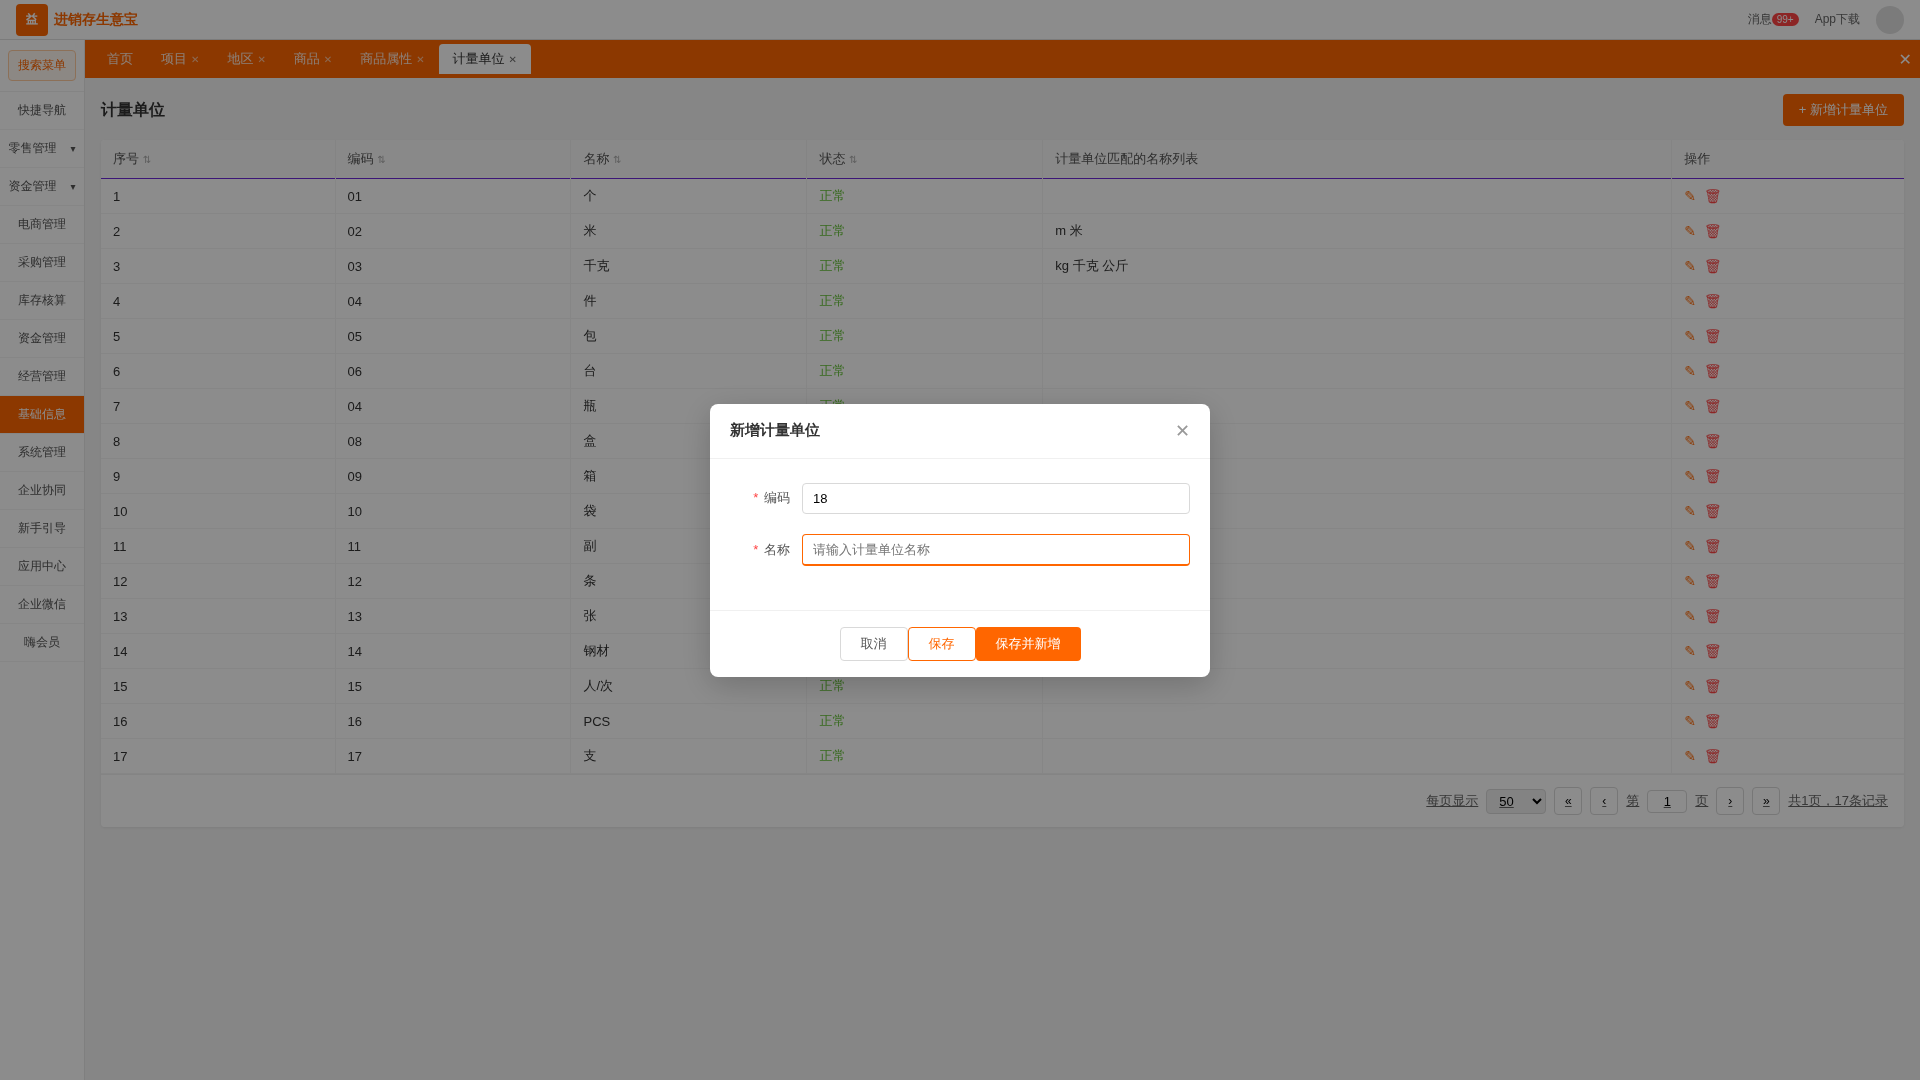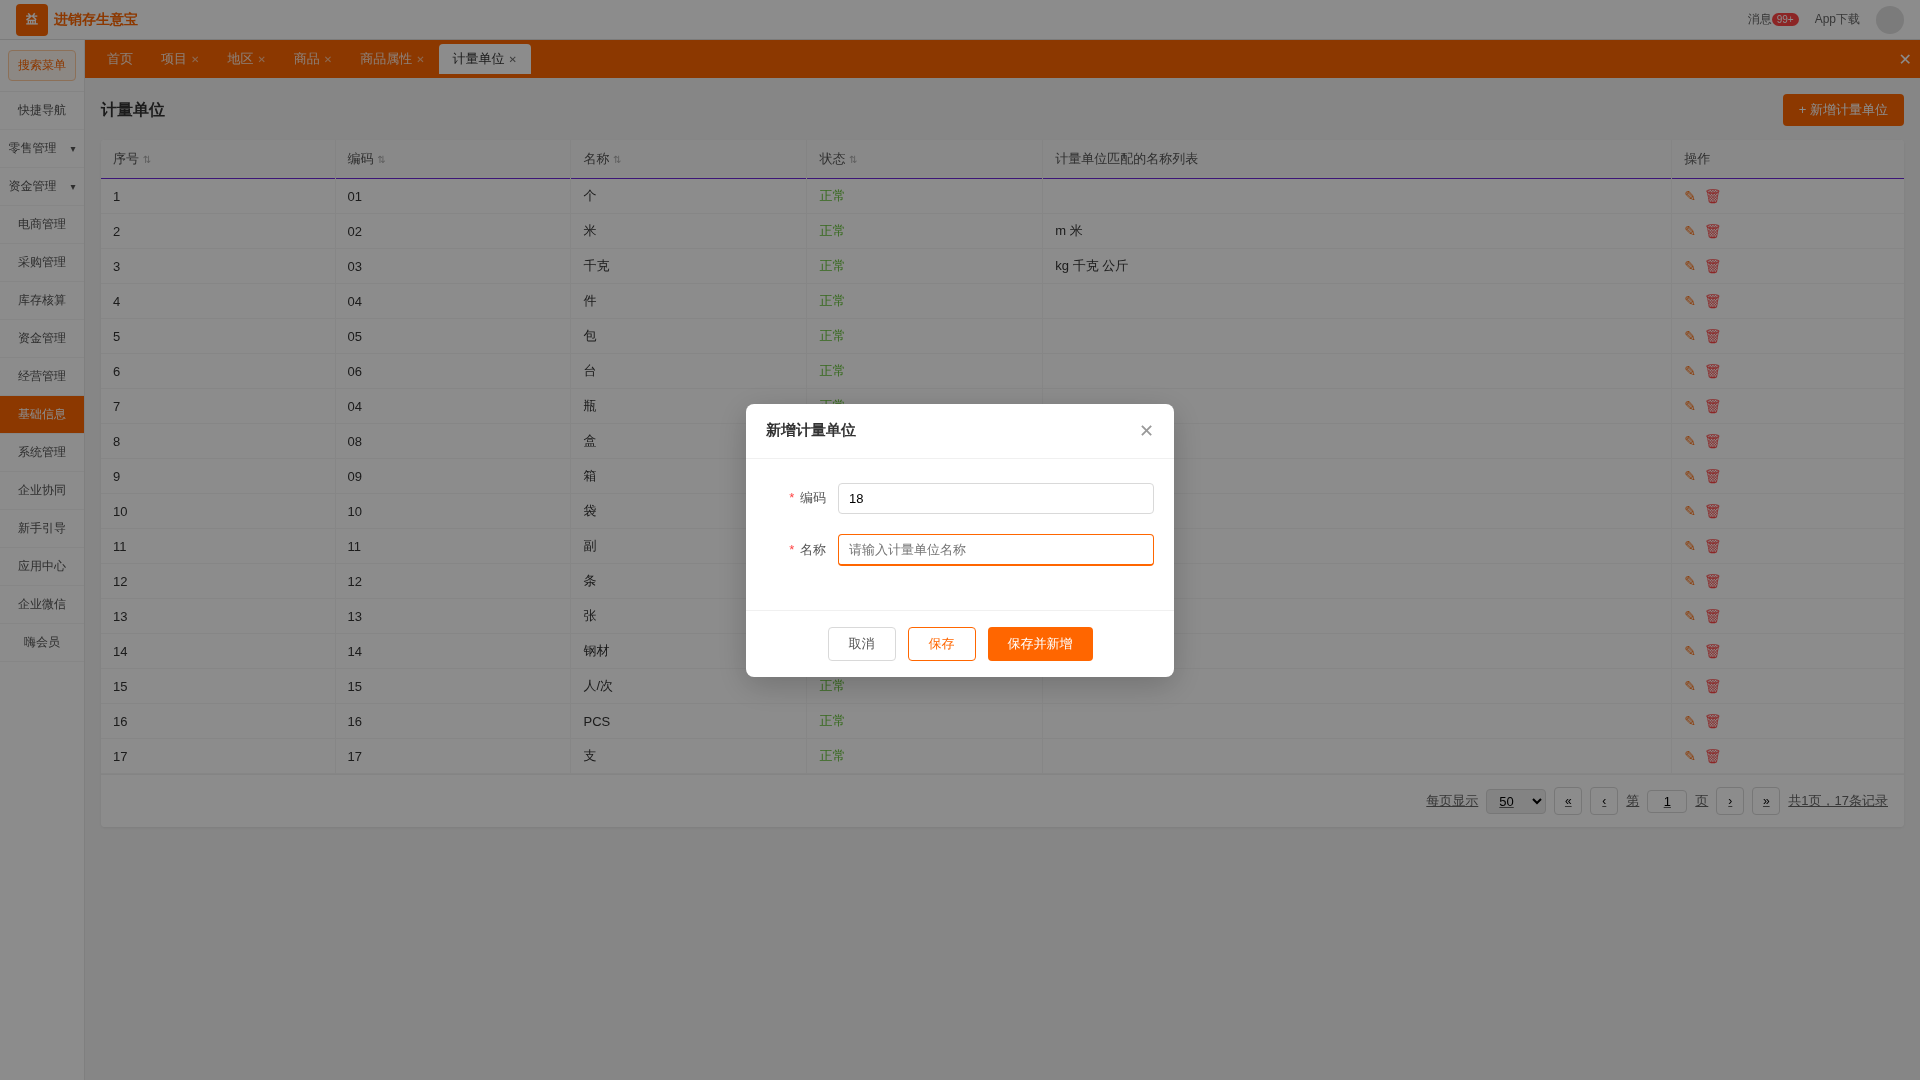--- a/index.html
+++ b/index.html
@@ -63,31 +63,31 @@
     
     .pagination { display: flex; justify-content: flex-end; align-items: center; padding: 12px 16px; background: #fff; border-top: 1px solid #f0f0f0; gap: 8px; font-size: 13px; color: #666; text-decoration: underline; }
     .page-size-select { border: 1px solid #d9d9d9; border-radius: 4px; padding: 3px 8px; font-size: 13px; }
     .page-btn { width: 28px; height: 28px; border: 1px solid #d9d9d9; background: #fff; border-radius: 4px; cursor: pointer; display: flex; align-items: center; justify-content: center; font-size: 12px; }
     .page-input { width: 40px; border: 1px solid #d9d9d9; border-radius: 4px; padding: 3px 6px; text-align: center; font-size: 13px; }
 
     
     .overlay { position: fixed; top: 0; left: 0; right: 0; bottom: 0; background: rgba(0,0,0,0.45); z-index: 1000; display: flex; align-items: center; justify-content: center; }
 
     
-    .dialog { background: #fff; border-radius: 8px; width: 428px; box-shadow: 0 8px 32px rgba(0,0,0,0.2); }
+    .dialog { background: #fff; border-radius: 8px; width: 500px; box-shadow: 0 8px 32px rgba(0,0,0,0.2); }
     .dialog-header { padding: 16px 20px; border-bottom: 1px solid #f0f0f0; display: flex; justify-content: space-between; align-items: center; }
     .dialog-title { font-size: 15px; font-weight: bold; color: #333; }
     .dialog-close { background: none; border: none; font-size: 18px; cursor: pointer; color: #999; }
     .dialog-body { padding: 24px 20px; }
     .form-row { display: flex; align-items: center; margin-bottom: 20px; }
     .form-label { width: 60px; text-align: right; margin-right: 12px; font-size: 13px; color: #555; }
     .form-required { color: #ff4444; margin-right: 2px; }
     .form-input { flex: 1; border: 1px solid #d9d9d9; border-radius: 4px; padding: 7px 10px; font-size: 13px; outline: none; }
     .form-input.active-input { border-color: #ff6600; border-bottom: 2px solid #ff6600; }
-    .dialog-footer { padding: 16px 8px; border-top: 1px solid #f0f0f0; display: flex; justify-content: center; gap: 12px; }
+    .dialog-footer { padding: 16px 8px; border-top: 1px solid #f0f0f0; display: flex; justify-content: center; }
     .btn-cancel { padding: 7px 20px; border: 1px solid #d9d9d9; background: #fff; border-radius: 4px; cursor: pointer; font-size: 13px; color: #555; }
     .btn-save { padding: 7px 20px; border: 1px solid #ff6600; background: #fff; color: #ff6600; border-radius: 4px; cursor: pointer; font-size: 13px; }
     .btn-save-continue { padding: 7px 20px; background: #ff6600; color: #fff; border: none; border-radius: 4px; cursor: pointer; font-size: 13px; }
   </style>
 </head>
 <body>
 
 <div class="top-bar">
   <div class="top-bar-left">
     <div class="logo-area">

